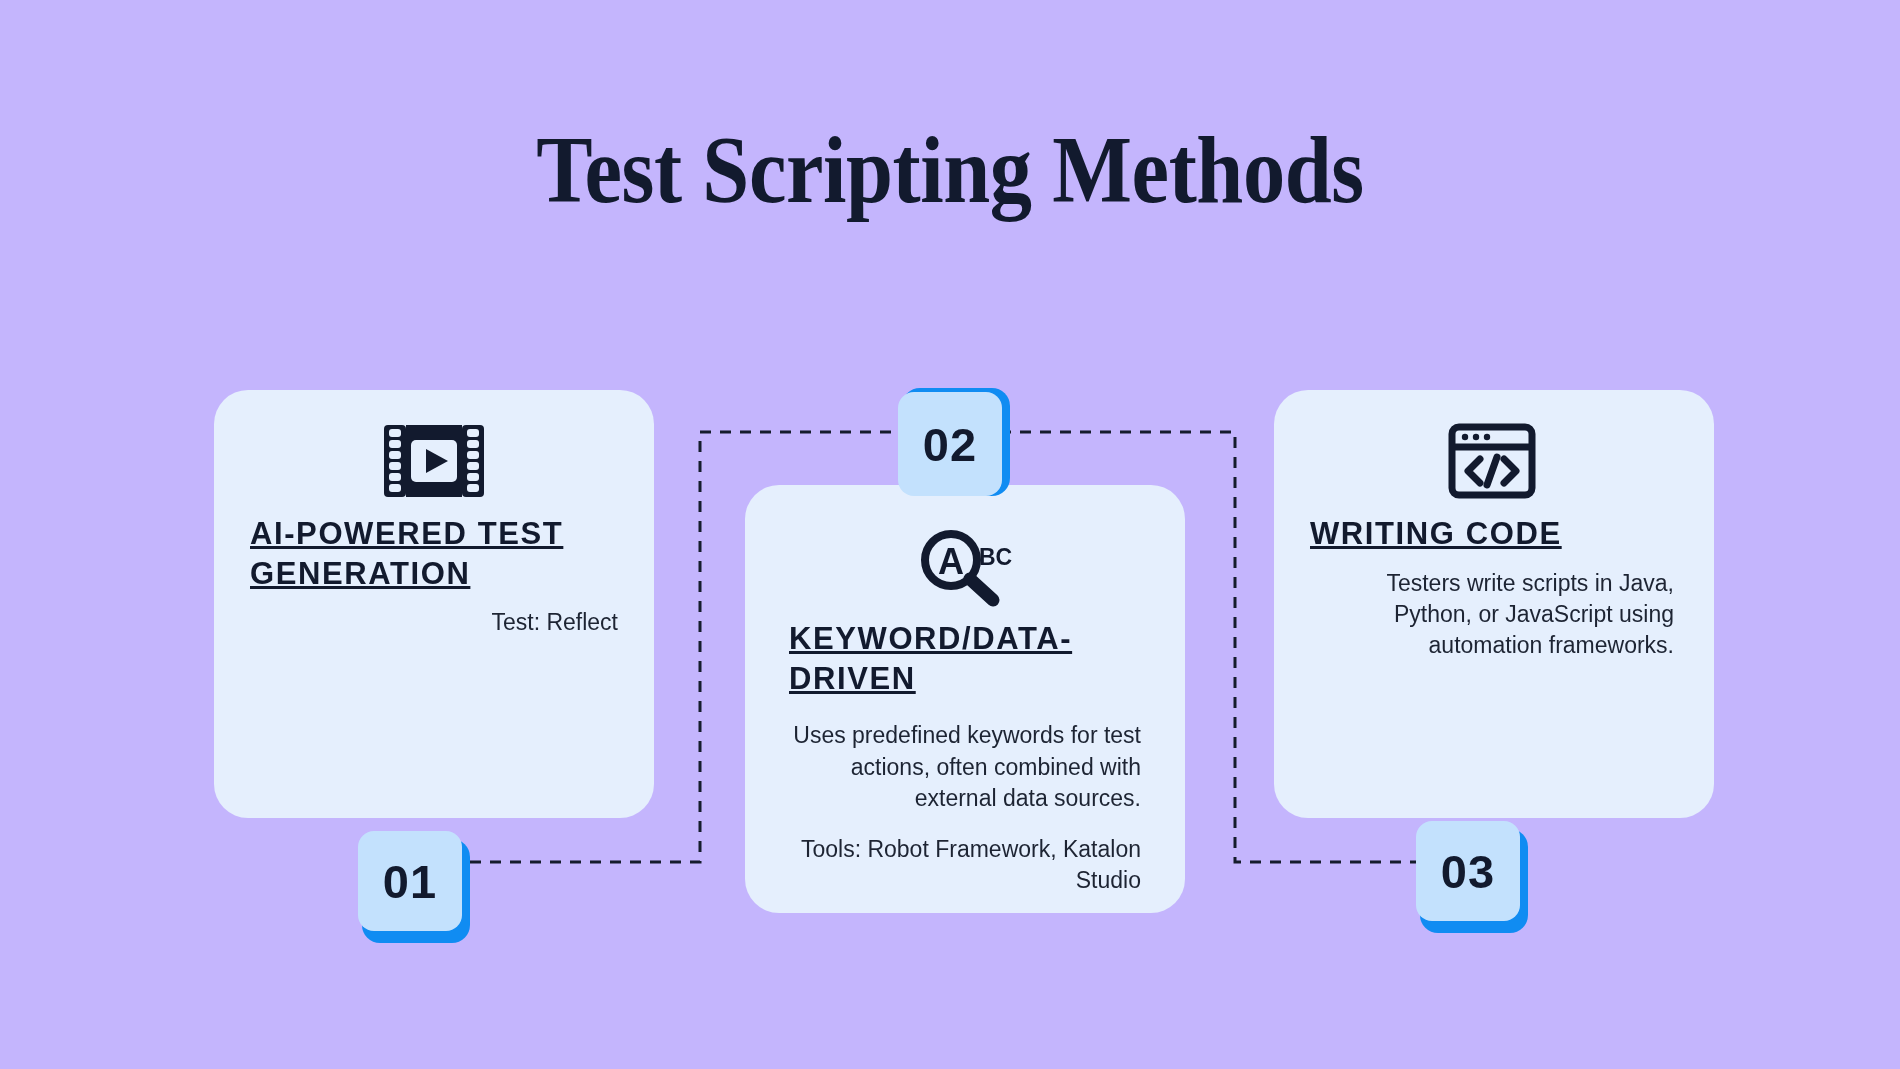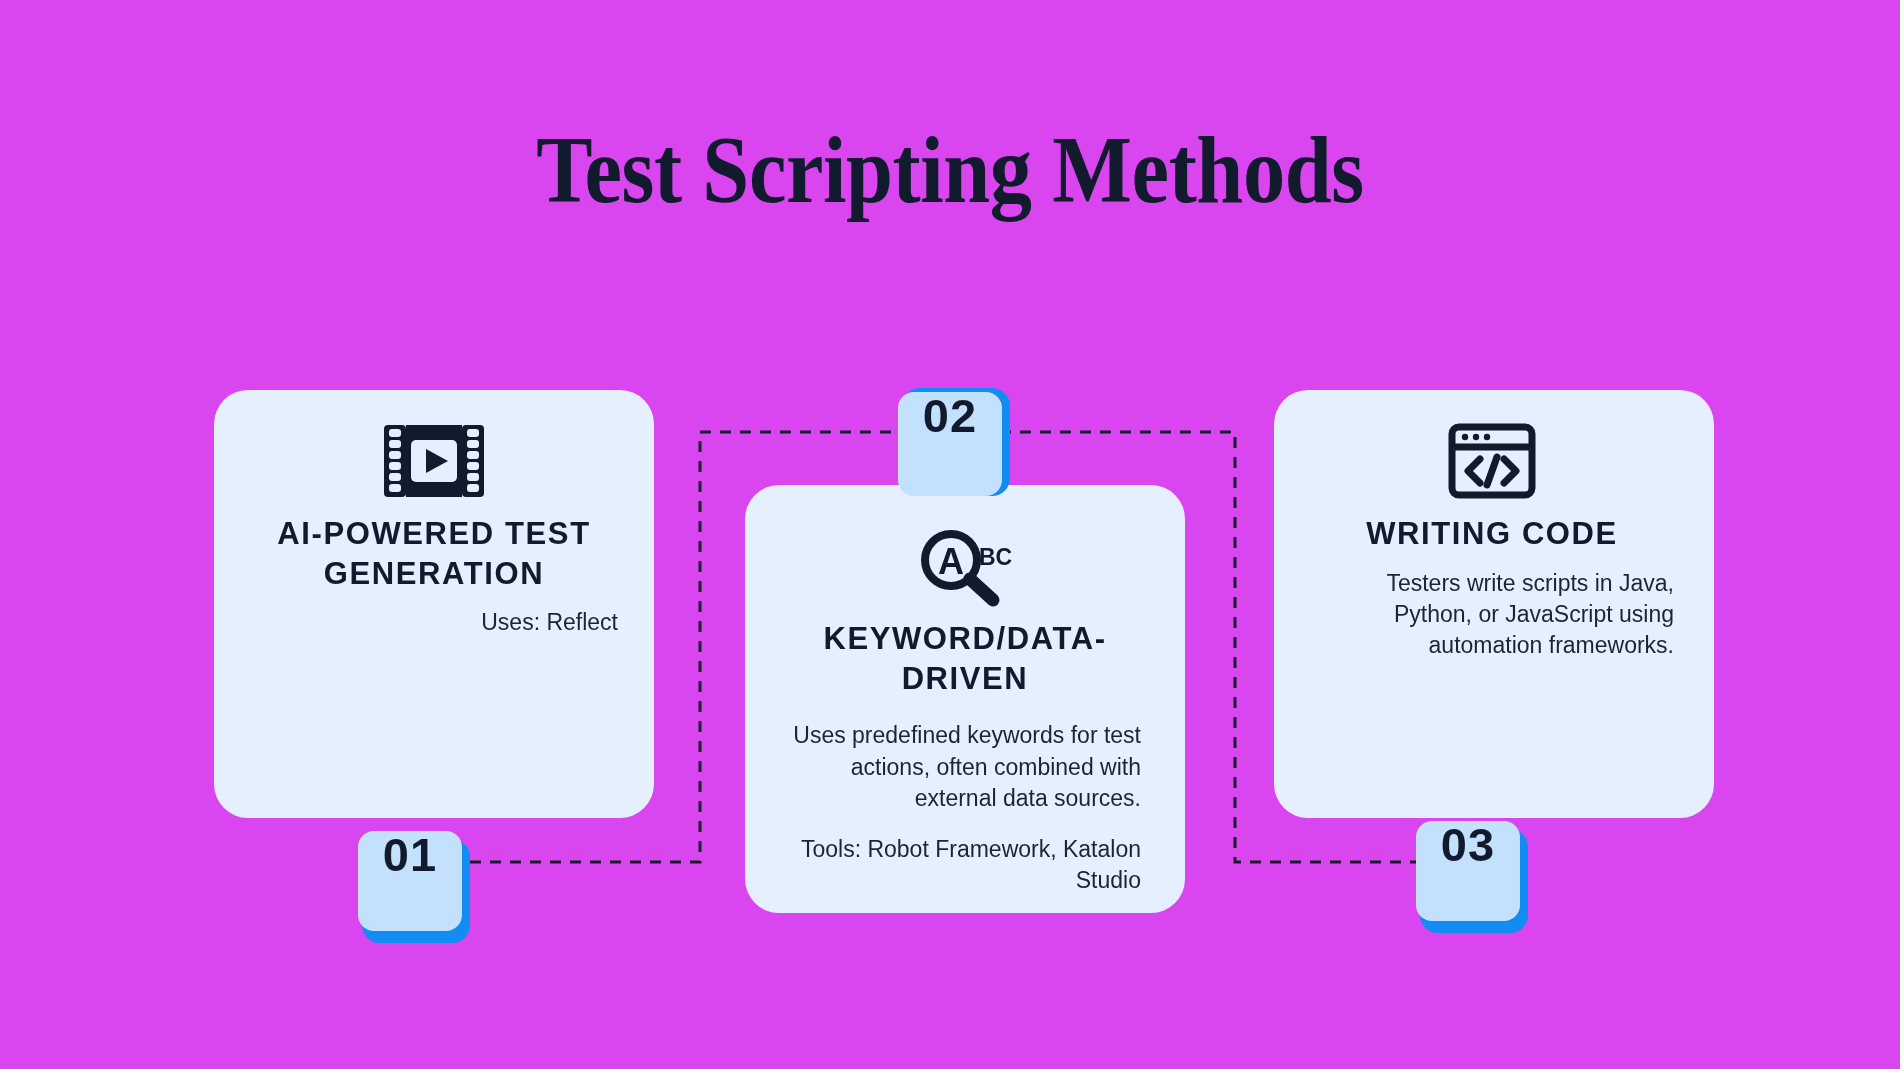--- a/index.html
+++ b/index.html
@@ -9,21 +9,21 @@
     background: #ffffff;
   }
   body {
     font-family: "Liberation Sans", sans-serif;
     -webkit-font-smoothing: antialiased;
   }
   #canvas {
     position: relative;
     width: 1900px;
     height: 1069px;
-    background: #d946ef;
+    background: #c4b5fd;
     overflow: hidden;
   }
 
   
   .page-title {
     position: absolute;
     left: 0;
     top: 120px;
     width: 1900px;
     text-align: center;
@@ -80,28 +80,28 @@
   .card-icon {
     display: flex;
     justify-content: center;
     align-items: center;
     height: 74px;
     margin-bottom: 14px;
   }
   .card-icon svg { display: block; }
 
   .card-heading {
-    text-align: center;
     font-family: "Liberation Sans", sans-serif;
     font-weight: bold;
     font-size: 31px;
     letter-spacing: 1.6px;
     color: #121a2e;
     line-height: 1.28;
     margin: 16px 0 14px 0;
+    text-decoration: underline;
   }
   .card-2 .card-heading { margin-top: 6px; margin-bottom: 22px; }
 
   .card-body {
     font-family: "Liberation Sans", sans-serif;
     font-size: 23px;
     line-height: 1.36;
     color: #1d2433;
     margin: 0 0 20px 0;
     text-align: right;
@@ -125,20 +125,21 @@
   }
   .badge .badge-face {
     position: absolute;
     left: 0;
     top: 0;
     width: 104px;
     height: 100px;
     background: #c3e1fd;
     border-radius: 16px;
     display: flex;
+    align-items: center;
     justify-content: center;
   }
   .badge .badge-num {
     font-family: "Liberation Sans", sans-serif;
     font-weight: bold;
     font-size: 47px;
     letter-spacing: 1px;
     color: #121a2e;
     line-height: 1;
   }
@@ -189,21 +190,21 @@
           <rect x="85" y="50" width="12" height="8" rx="3"></rect>
           <rect x="85" y="61" width="12" height="8" rx="3"></rect>
 
           <rect x="29" y="17" width="46" height="42" rx="5"></rect>
         </g>
 
         <path d="M 44 26 L 66 38 L 44 50 Z" fill="#121a2e"></path>
       </svg>
     </div>
     <h2 class="card-heading">AI-POWERED TEST GENERATION</h2>
-    <p class="card-body tools">Uses: Reflect</p>
+    <p class="card-body tools">Test: Reflect</p>
   </div>
 
   <div class="card card-2">
     <div class="card-icon">
       <svg width="96" height="78" viewBox="0 0 96 78" aria-hidden="true">
 
         <circle cx="34" cy="31" r="26" fill="none" stroke="#121a2e" stroke-width="8"></circle>
 
         <text x="34" y="45" text-anchor="middle" font-family="Liberation Sans, sans-serif" font-size="36" font-weight="bold" fill="#121a2e">A</text>
 

